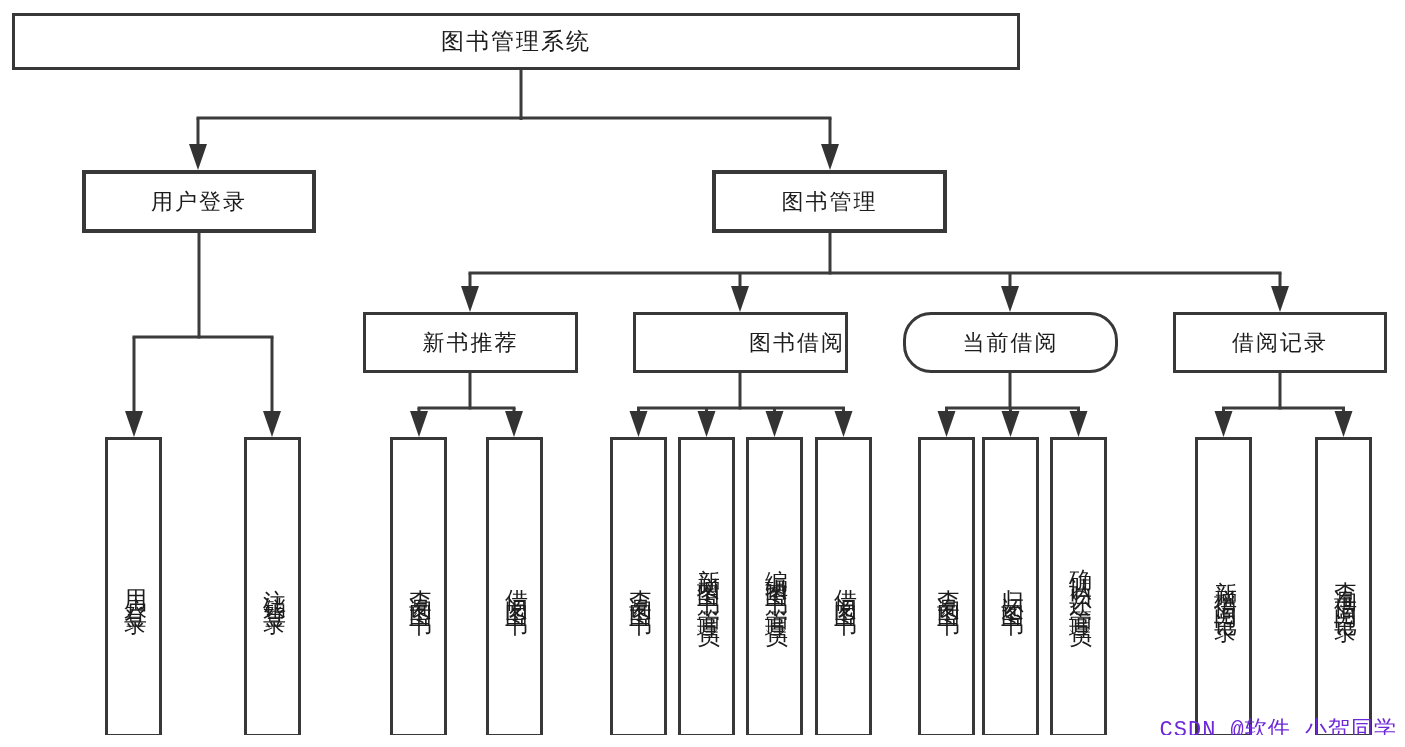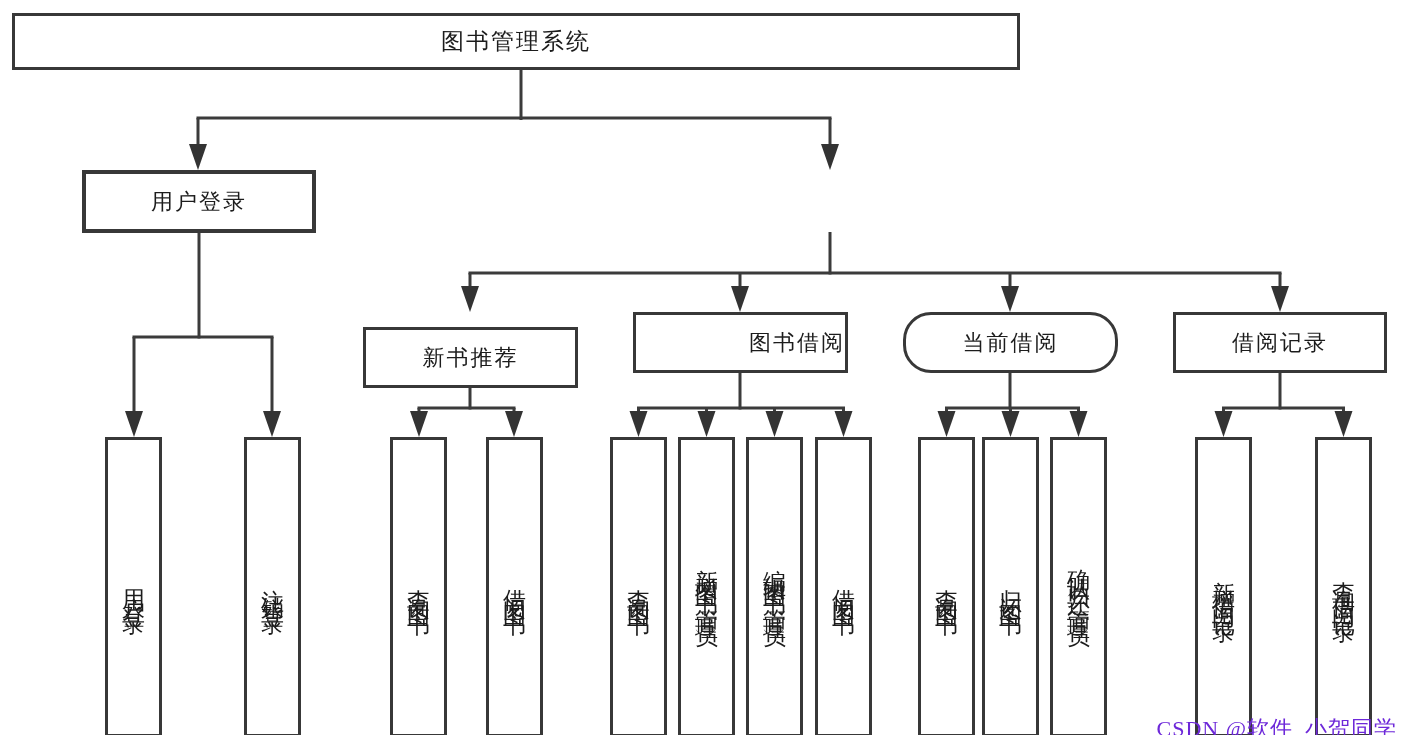--- a/index.html
+++ b/index.html
@@ -2,21 +2,21 @@
 <html><head>
 <meta charset="utf-8">
 <style>
   html, body { margin: 0; padding: 0; background: #ffffff; }
   #canvas {
     position: relative;
     width: 1405px;
     height: 735px;
     background: #ffffff;
     overflow: hidden;
-    font-family: Liberation Serif, serif;
+    font-family: Liberation Mono, monospace;
     color: #1c1c1c;
   }
   #wires {
     position: absolute;
     left: 0; top: 0;
     width: 1405px; height: 747px;
     z-index: 0;
   }
   #wires path { stroke: #3b3b3b; stroke-width: 3; fill: none; }
   #wires polygon { fill: #333333; stroke: none; }
@@ -136,22 +136,25 @@
     </g>
   </svg>
 
   <div class="node hbox root" style="left:12px; top:13px; width:1008px; height:57px;">
     <span>图书管理系统</span>
   </div>
 
   <div class="node hbox lvl2" style="left:82px; top:170px; width:234px; height:63px;">
     <span>用户登录</span>
   </div>
-
-  <div class="node hbox lvl3" style="left:363px; top:312px; width:215px; height:61px;margin-top:15px;">
+  <div class="node hbox lvl2" style="left:712px; top:170px; width:235px; height:63px;">
+    <span>图书管理</span>
+  </div>
+
+  <div class="node hbox lvl3" style="left:363px; top:312px; width:215px; height:61px;">
     <span>新书推荐</span>
   </div>
   <div class="node hbox lvl3" style="left:633px; top:312px; width:215px; height:61px;justify-content:flex-end;">
     <span>图书借阅</span>
   </div>
   <div class="node hbox lvl3" style="left:903px; top:312px; width:215px; height:61px;border-radius:28px;">
     <span>当前借阅</span>
   </div>
   <div class="node hbox lvl3" style="left:1173px; top:312px; width:214px; height:61px;">
     <span>借阅记录</span>

